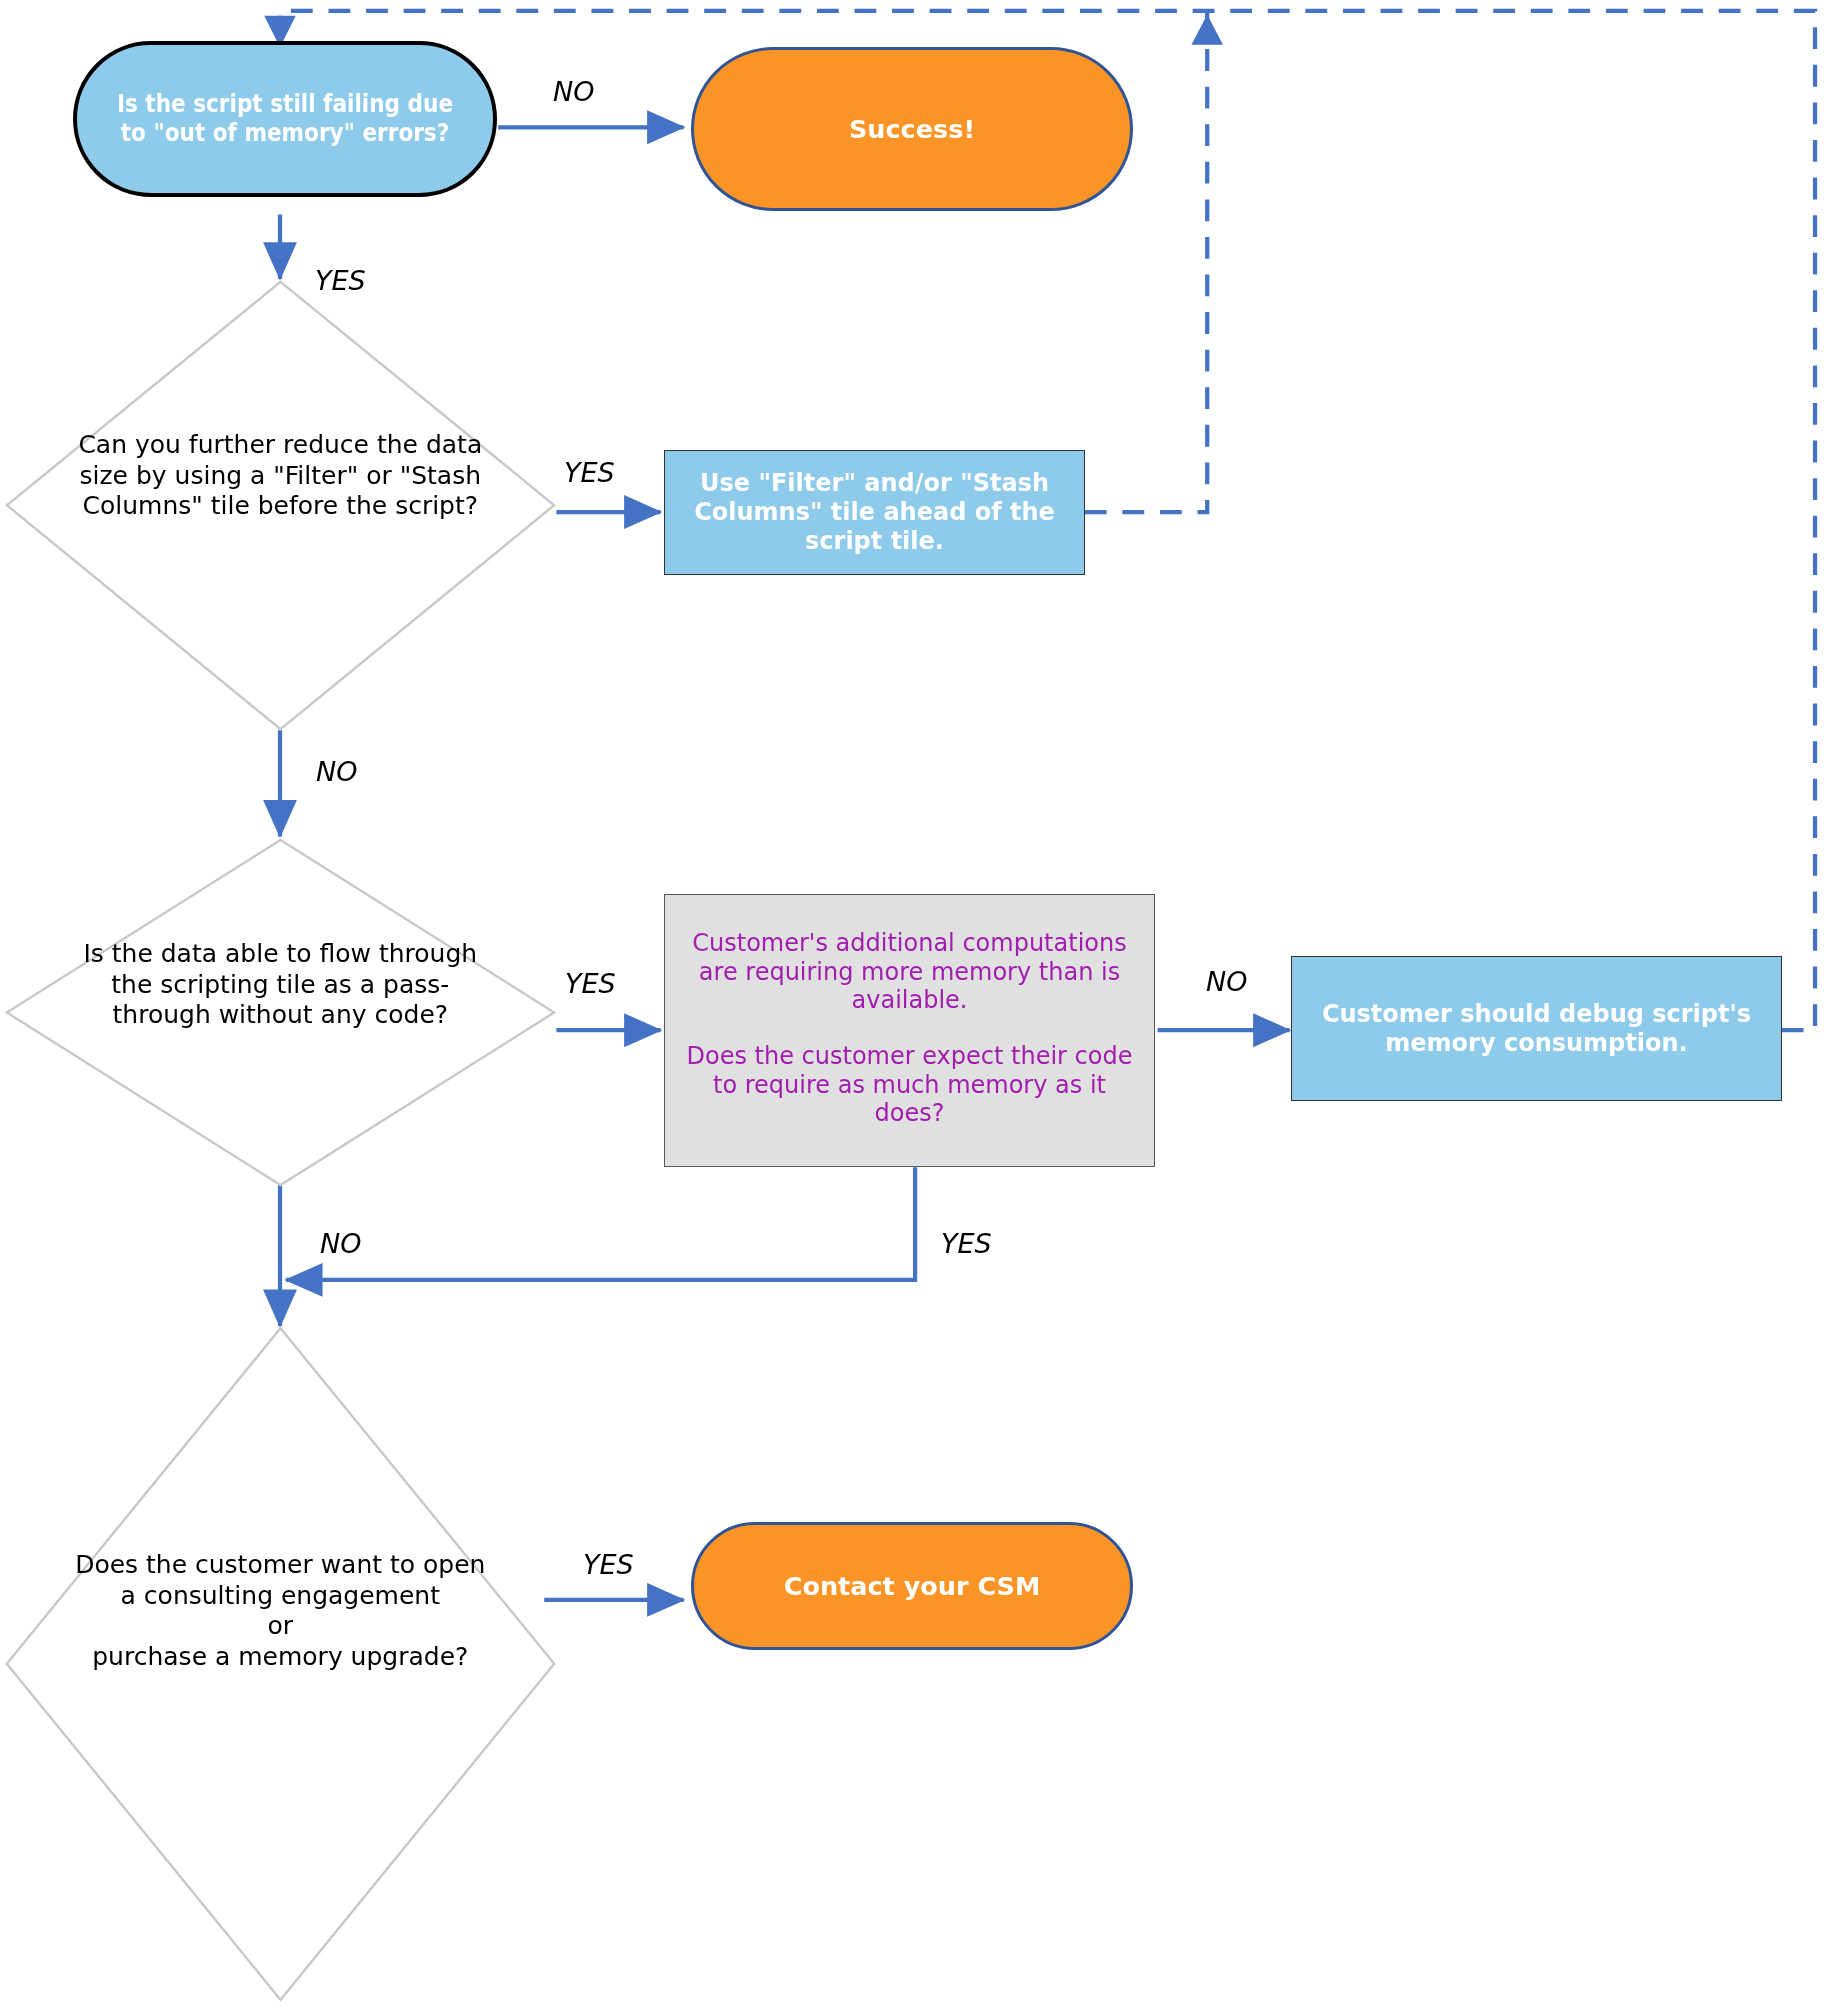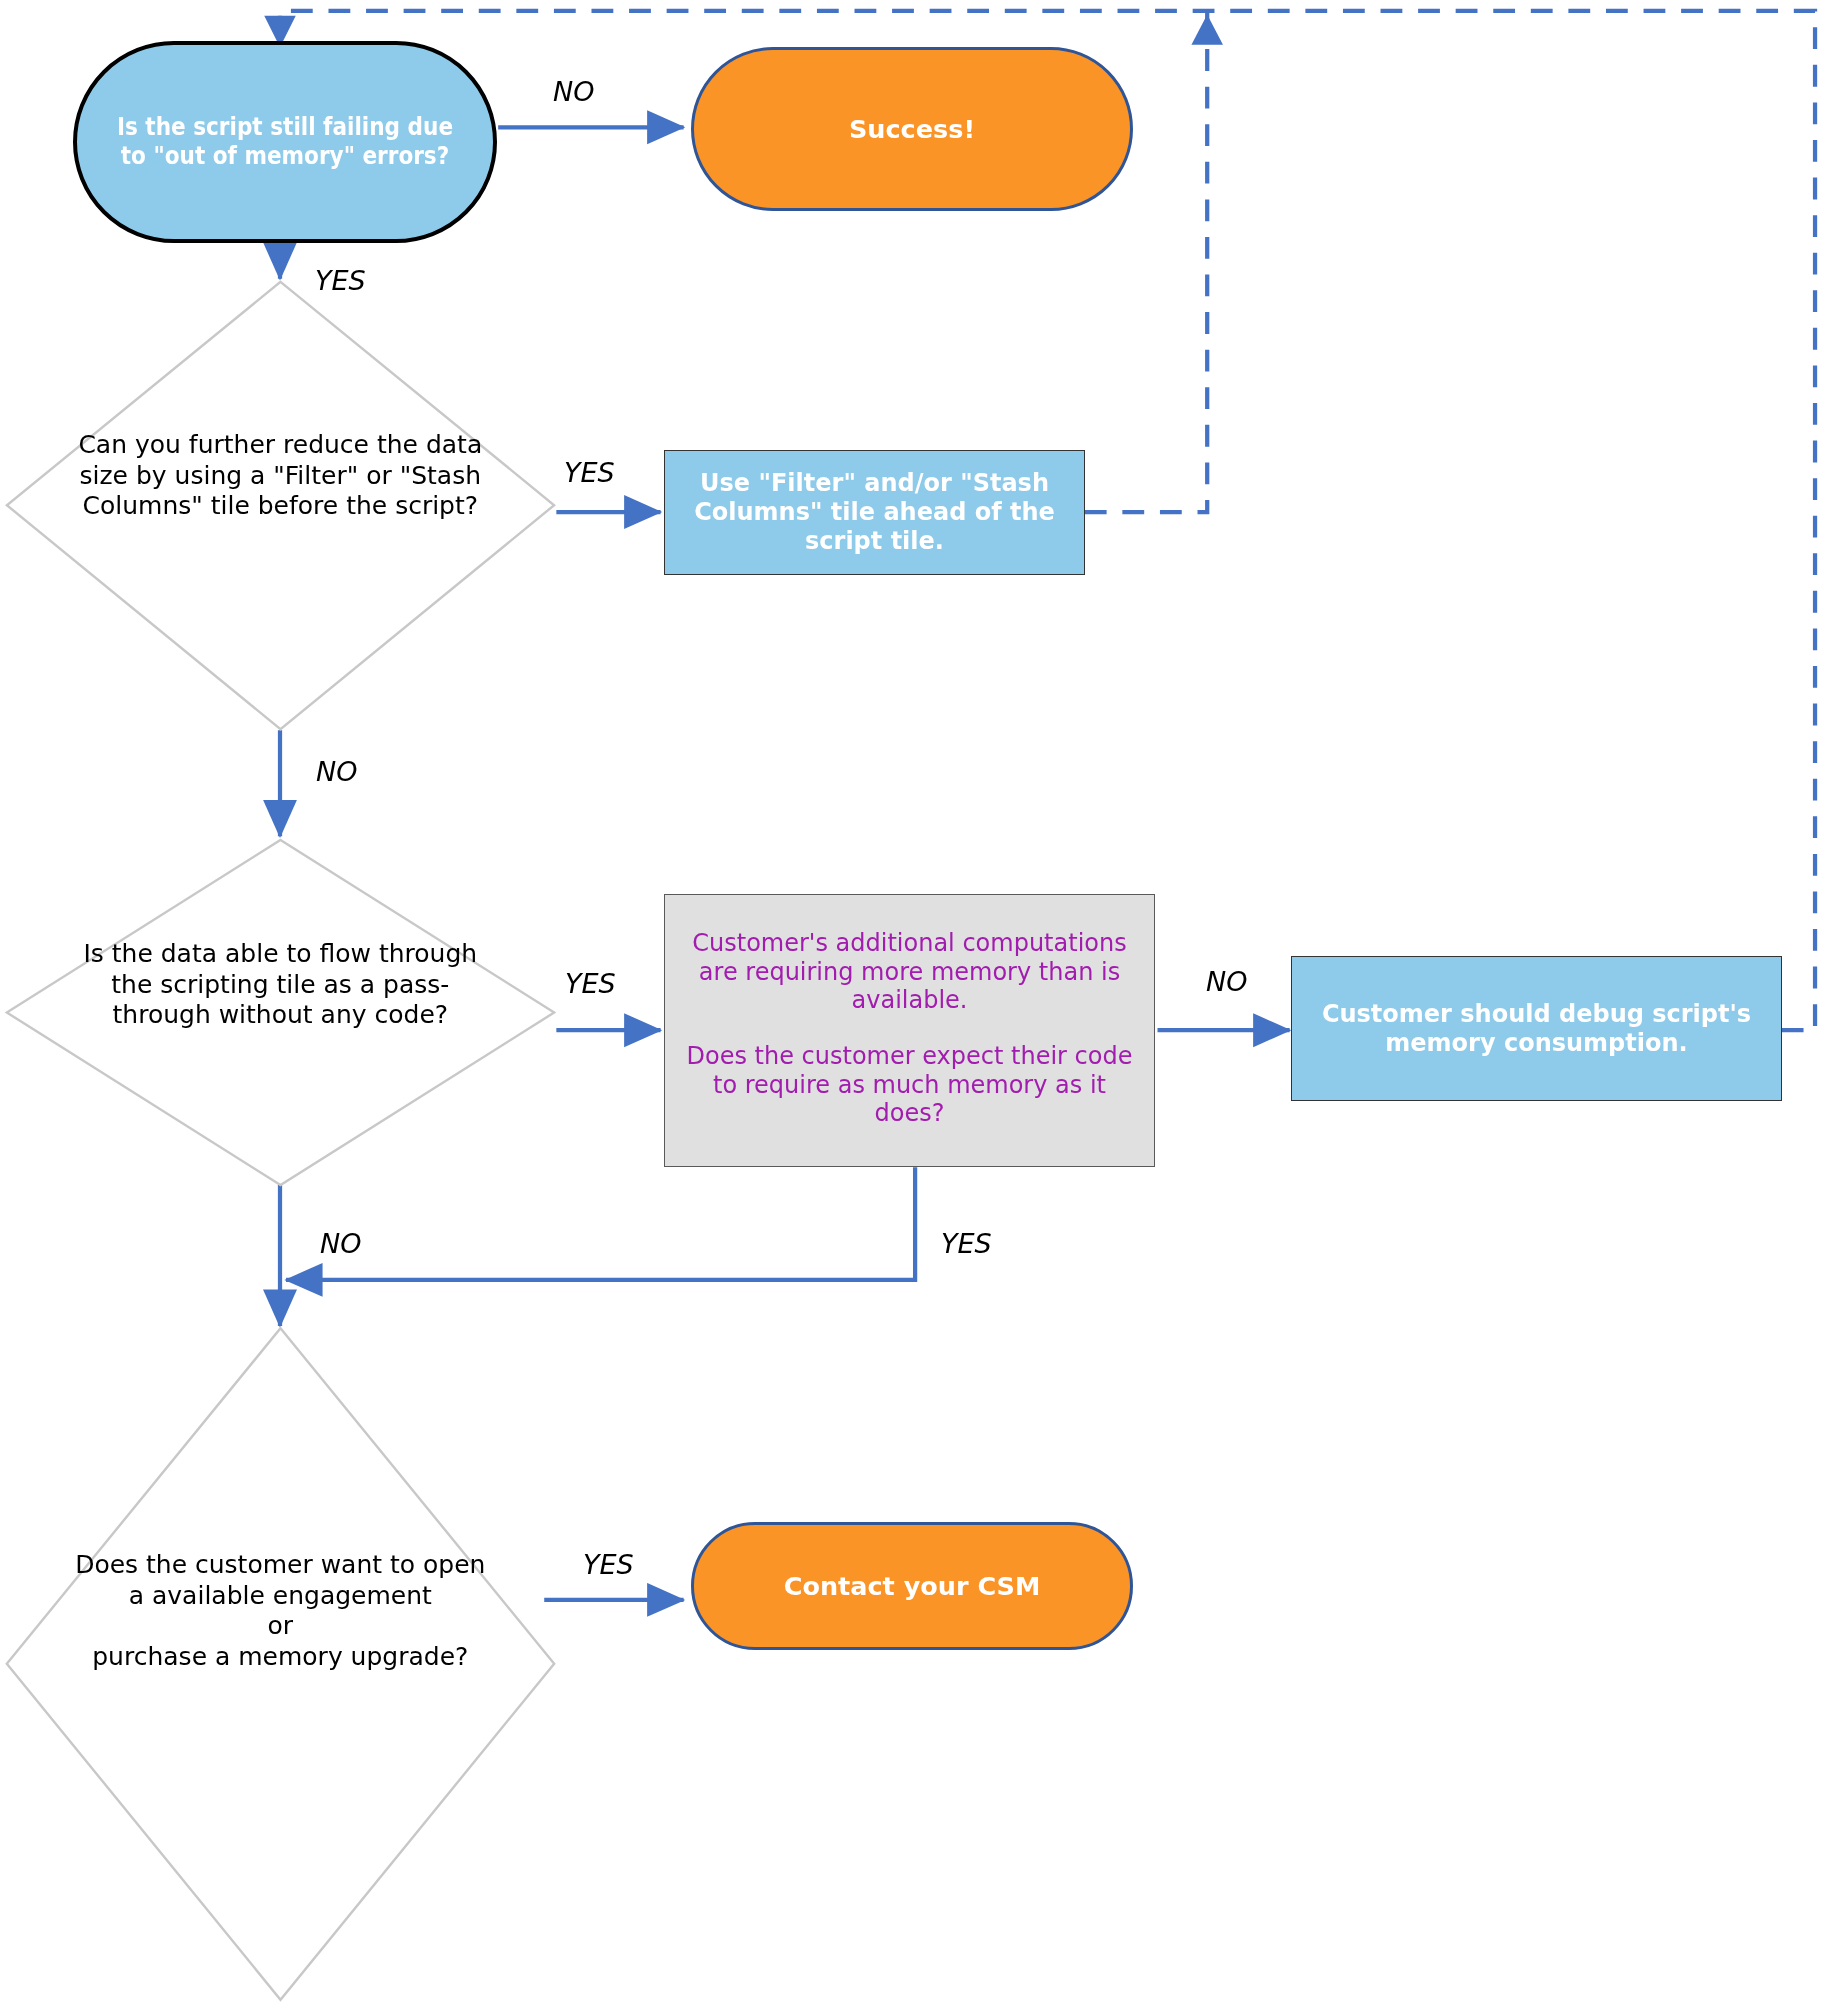--- a/index.html
+++ b/index.html
@@ -143,21 +143,21 @@
       <path d="M 1790,845 L 1992,845 L 1992,18"></path>
       <path d="M 2940,1700 L 2995,1700 L 2995,18 L 462,18 L 462,42"></path>
     </g>
 
     <g fill="#4472C4">
       <path d="M 1992,24 L 2018,74 L 1966,74 z"></path>
       <path d="M 462,78 L 436,26 L 488,26 z"></path>
     </g>
   </svg>
 
-  <div class="node terminator-blue" style="left:73px; top:41px; width:424px; height:202px; font-size:24px; line-height:1.32;">
+  <div class="node terminator-blue" style="left:73px; top:41px; width:424px; height:156px; font-size:24px; line-height:1.32;">
     <span class="txt-lines">Is the script still failing due
 to "out of memory" errors?</span>
   </div>
 
   <div class="node terminator-orange" style="left:691px; top:47px; width:442px; height:164px; font-size:25.5px;">
     <span class="txt-lines">Success!</span>
   </div>
 
   <div class="diamond-wrap" style="left:4.8px; top:280px; width:551px; height:451px;">
     <svg width="551" height="451" viewBox="0 0 910 745">
@@ -195,21 +195,21 @@
   <div class="node proc-blue" style="left:1291px; top:956px; width:491px; height:145px; font-size:24px;">
     <span class="txt-lines">Customer should debug script's
 memory consumption.</span>
   </div>
 
   <div class="diamond-wrap" style="left:4.8px; top:1326px; width:551px; height:676px;">
     <svg width="551" height="676" viewBox="0 0 910 1115">
       <polygon points="455,3 907,557 455,1112 3,557" fill="#ffffff" stroke="#C8C8C8" stroke-width="4"></polygon>
     </svg>
     <div class="diamond-label" style="top:224px; font-size:25px; padding:0 33px; box-sizing:border-box;">Does the customer want to open
-a available engagement
+a consulting engagement
 or
 purchase a memory upgrade?</div>
   </div>
 
   <div class="node terminator-orange" style="left:691px; top:1522px; width:442px; height:128px; font-size:25.5px;">
     <span class="txt-lines">Contact your CSM</span>
   </div>
 
   <div class="edge-label" style="left:553px; top:78px;">NO</div>
 

